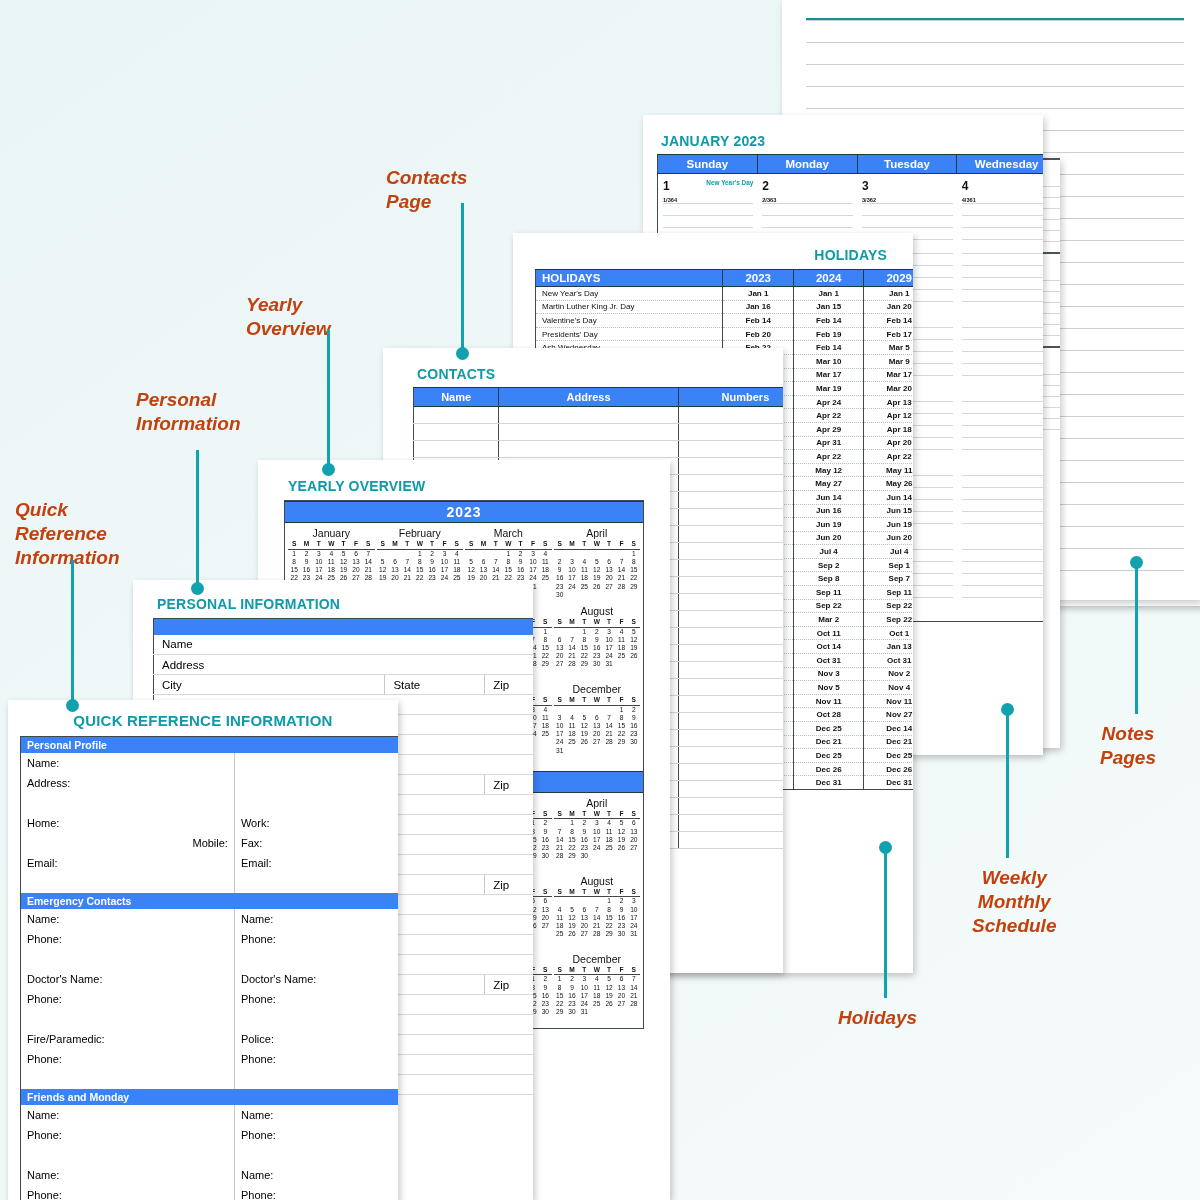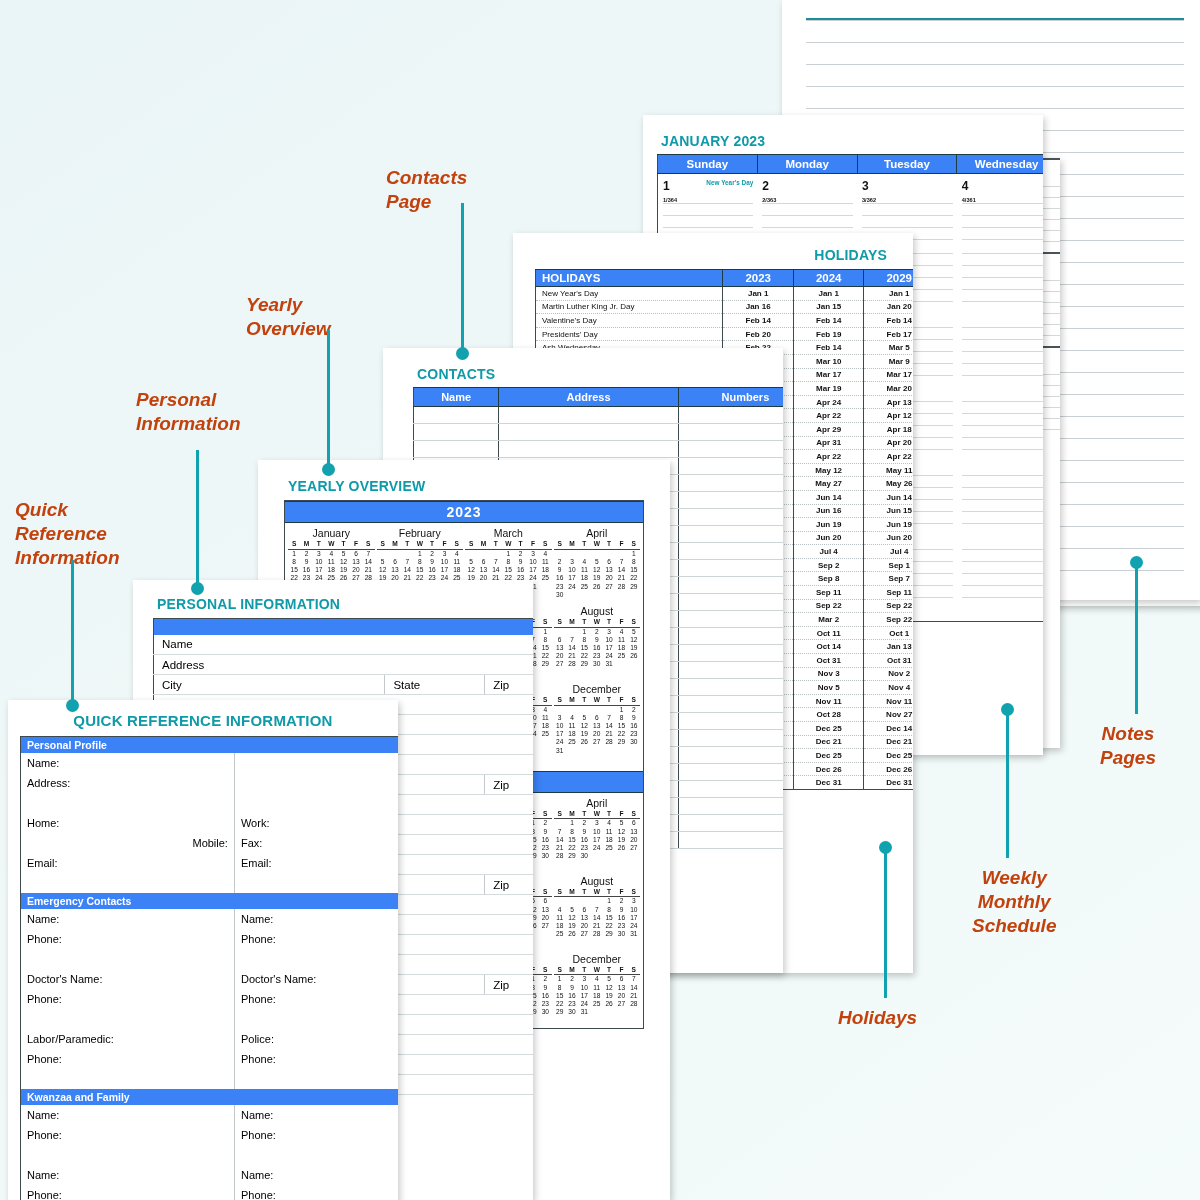--- a/index.html
+++ b/index.html
@@ -2423,33 +2423,33 @@
         </tr>
         <tr>
           <td class="qr-cell" style="width: 55%;">Phone:</td>
           <td class="qr-cell right">Phone:</td>
         </tr>
         <tr>
           <td class="qr-cell" style="width: 55%;"></td>
           <td class="qr-cell right"></td>
         </tr>
         <tr>
-          <td class="qr-cell" style="width: 55%;">Labor/Paramedic:</td>
+          <td class="qr-cell" style="width: 55%;">Fire/Paramedic:</td>
           <td class="qr-cell right">Police:</td>
         </tr>
         <tr>
           <td class="qr-cell" style="width: 55%;">Phone:</td>
           <td class="qr-cell right">Phone:</td>
         </tr>
         <tr>
           <td class="qr-cell" style="width: 55%;"></td>
           <td class="qr-cell right"></td>
         </tr>
         <tr>
-          <td colspan="2" class="teal-bar qr-section">Kwanzaa and Family</td>
+          <td colspan="2" class="teal-bar qr-section">Friends and Monday</td>
         </tr>
         <tr>
           <td class="qr-cell" style="width: 55%;">Name:</td>
           <td class="qr-cell right">Name:</td>
         </tr>
         <tr>
           <td class="qr-cell" style="width: 55%;">Phone:</td>
           <td class="qr-cell right">Phone:</td>
         </tr>
         <tr>

